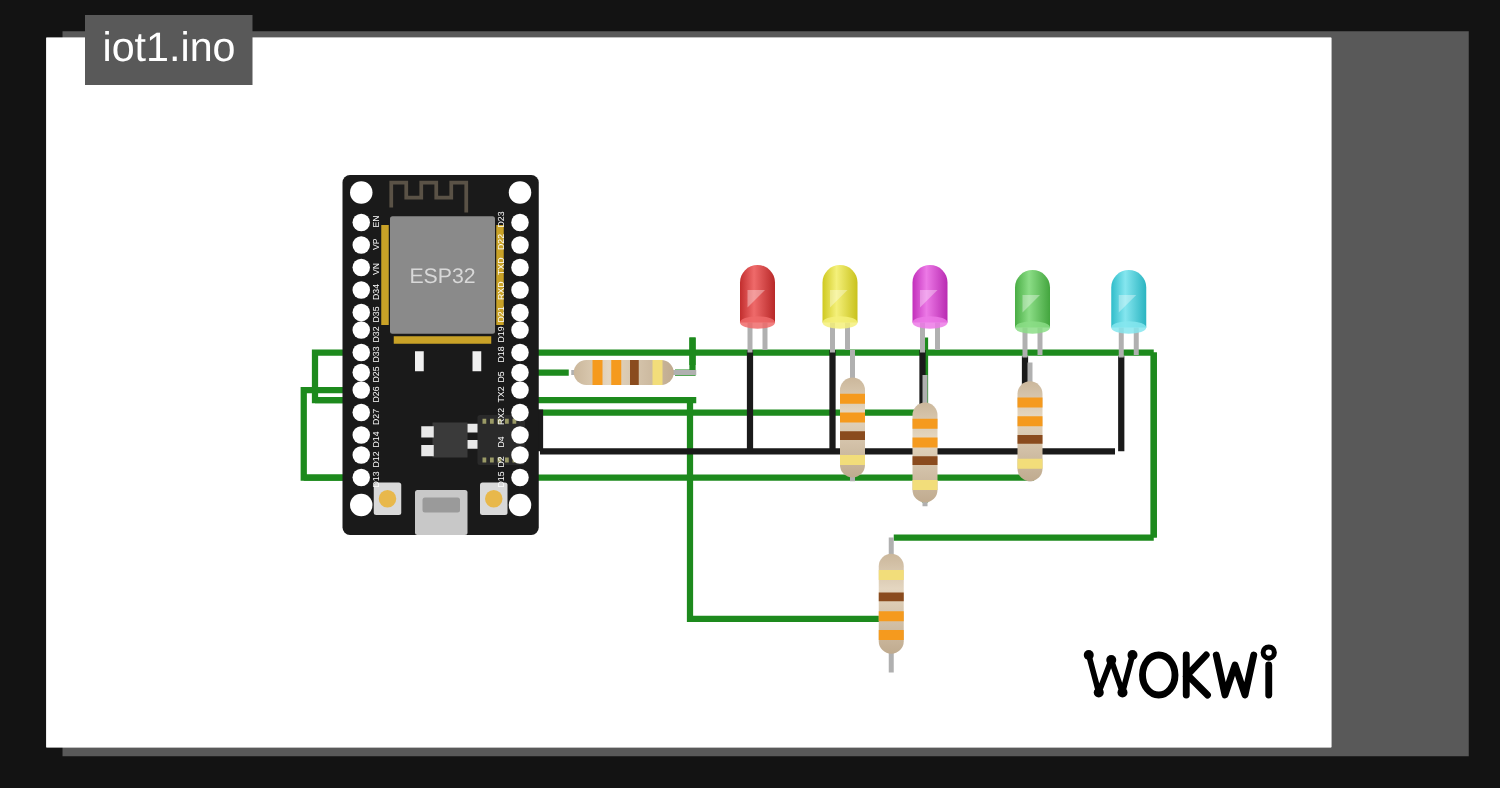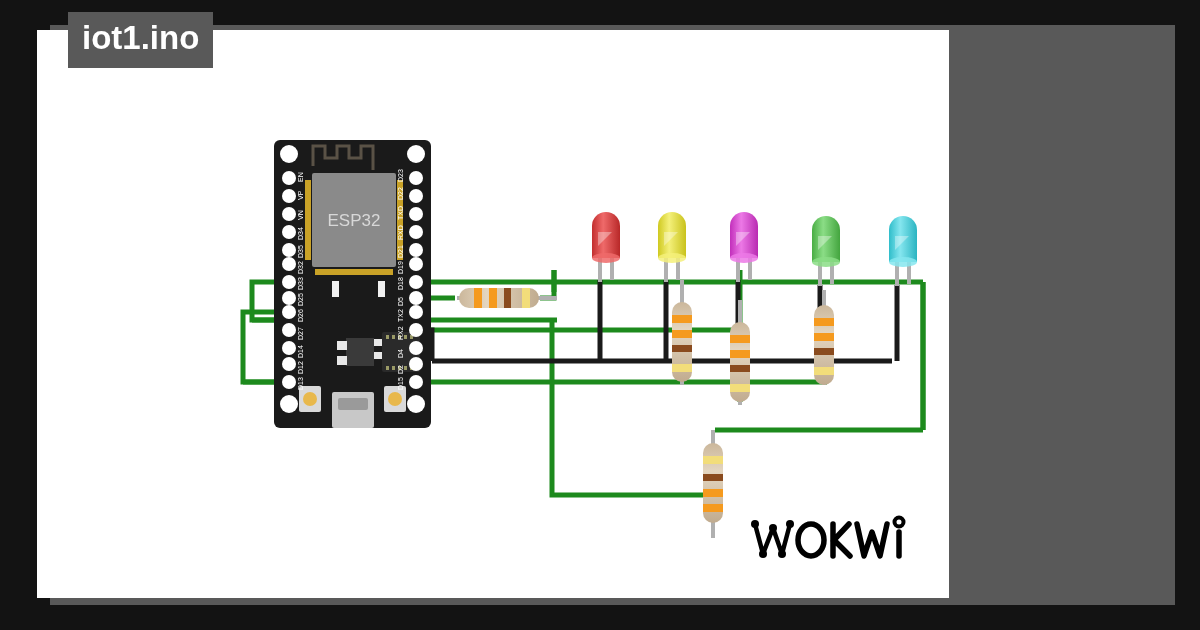--- a/index.html
+++ b/index.html
@@ -14,21 +14,21 @@
   
   .shadow-slab {
     position: absolute; left: 50px; top: 25px;
     width: 1125px; height: 580px;
     background: #595959;
   }
 
   
   .white-panel {
     position: absolute; left: 37px; top: 30px;
-    width: 912px; height: 568px;
+    width: 1028px; height: 568px;
     background: #ffffff;
     overflow: hidden;
   }
 
   
   .code-layer {
     position: absolute; left: 67px; top: 96px;
     width: 470px;
     color: #d2d2d2;
     font-size: 29px;
@@ -42,21 +42,20 @@
   
   .file-tab {
     position: absolute; left: 68px; top: 12px;
     padding: 4px 14px 8px 14px;
     background: #595959;
     color: #ffffff;
     font-size: 33px;
     line-height: 44px;
     z-index: 40;
     font-family: "Liberation Sans", sans-serif;
-    font-weight: bold;
   }
 
   
   .wokwi-logo {
     position: absolute; right: 30px; bottom: 28px;
     width: 170px; height: 60px; z-index: 35;
   }
 
   
   .diagram { position: absolute; left: 0; top: 0; width: 1138px; height: 568px; z-index: 20; }

